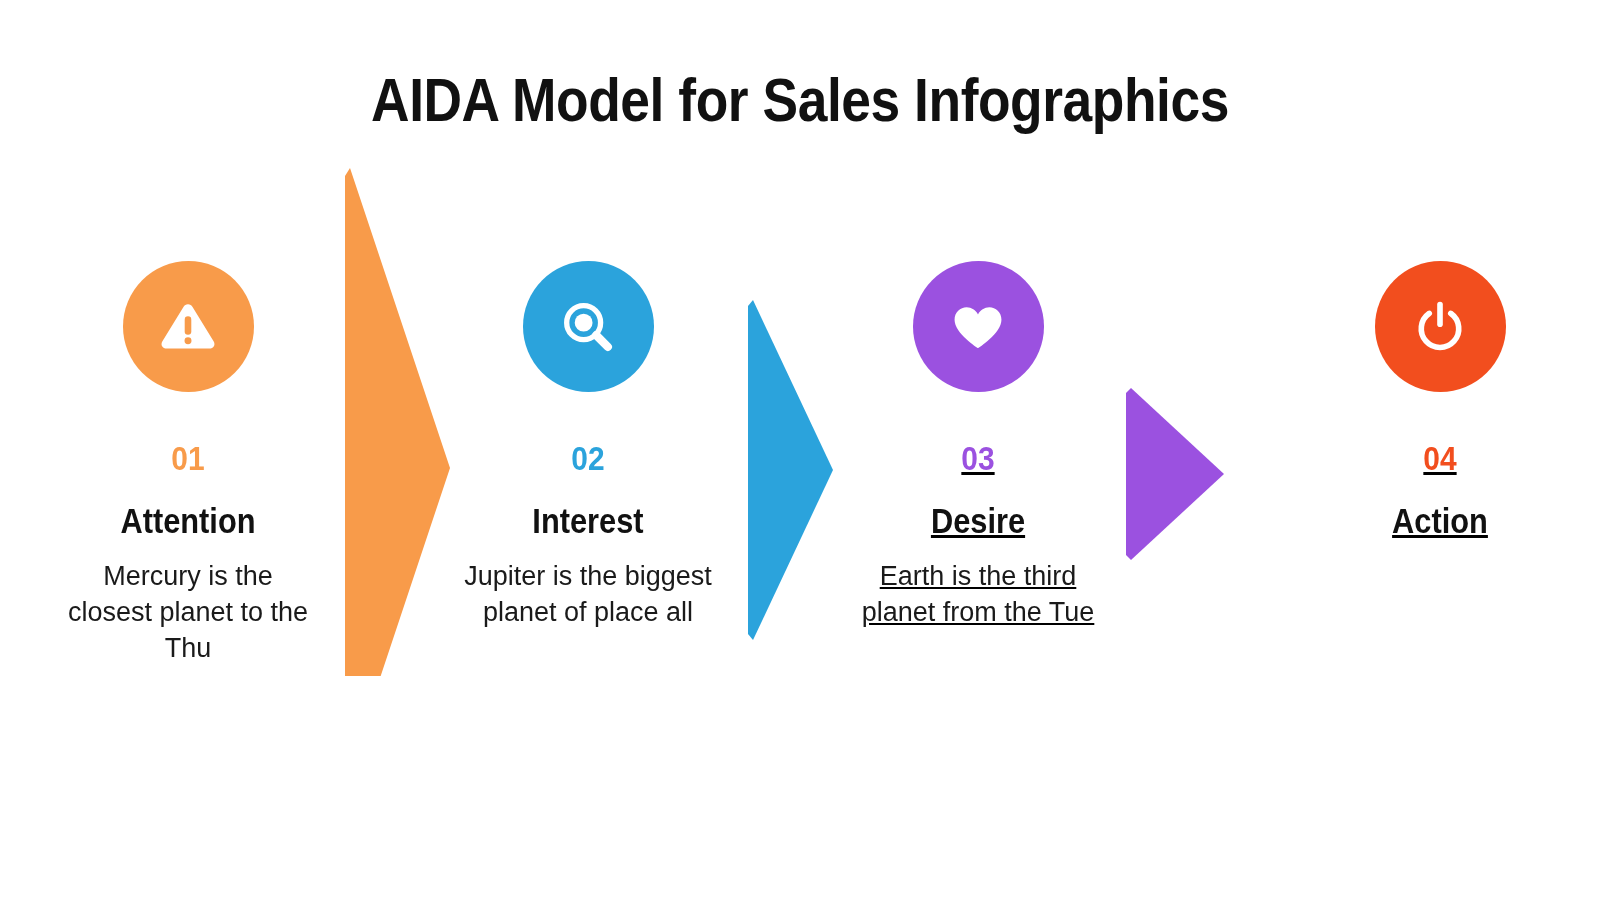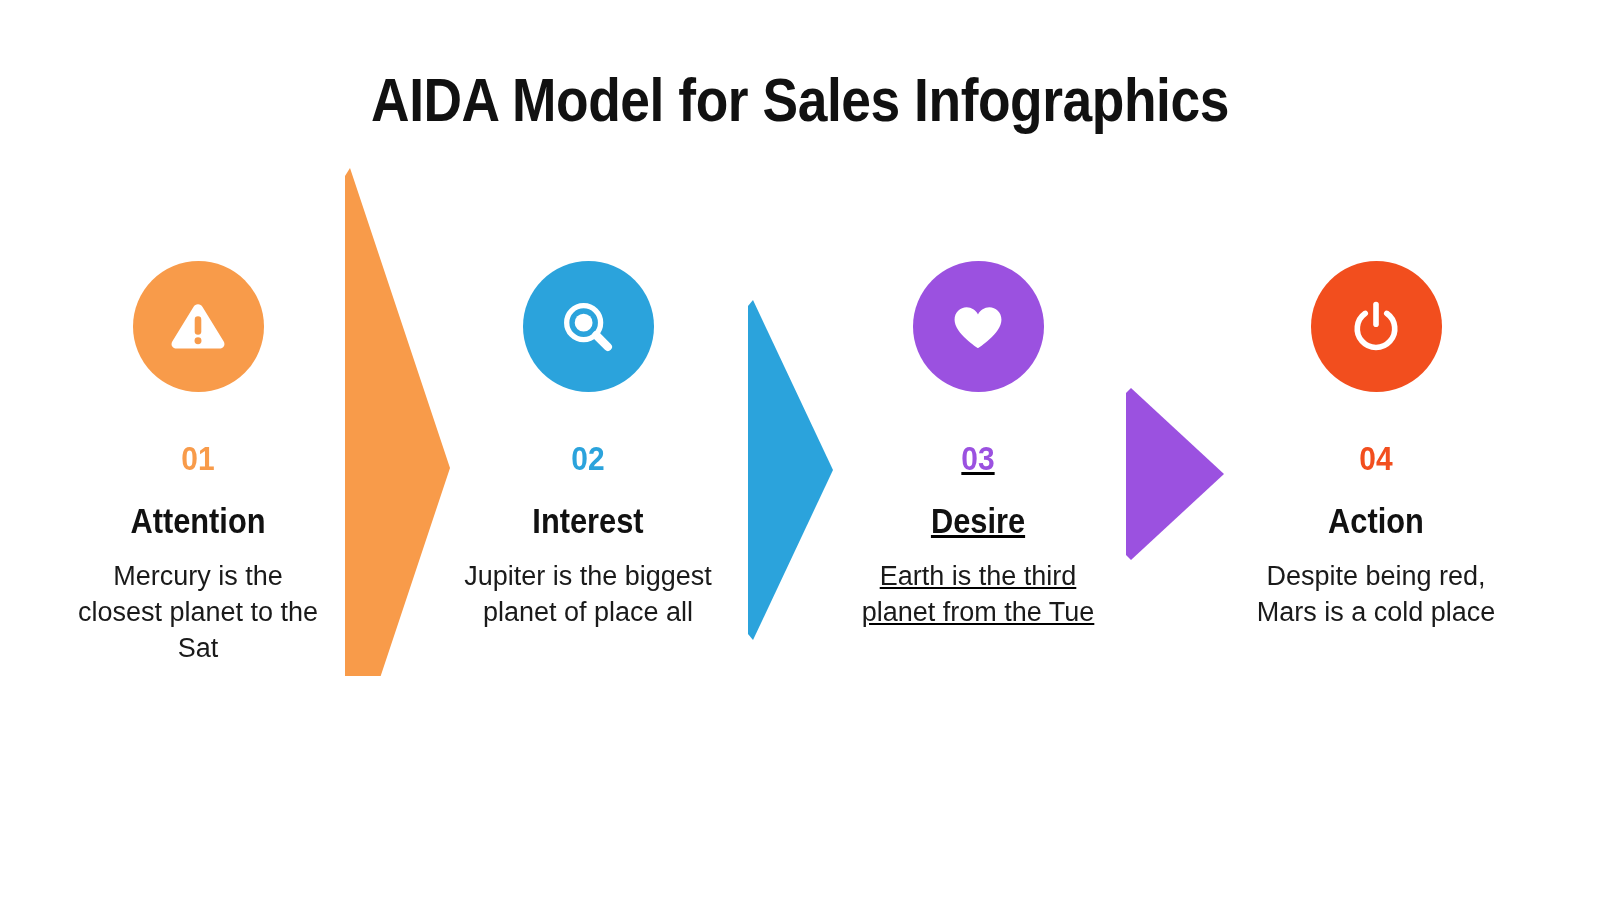--- a/index.html
+++ b/index.html
@@ -43,24 +43,24 @@
   #arrow-3 { left: 1126px; top: 388px; width: 98px;  height: 172px; }
   .arrow svg { display: block; width: 100%; height: 100%; }
 
   
   .step {
     position: absolute;
     top: 261px;
     width: 272px;
     text-align: center;
   }
-  #step-1 { left: 62px;   }
+  #step-1 { left: 52px;   }
   #step-2 { left: 452px; text-align: center;  }
   #step-3 { left: 842px; text-decoration: underline;  }
-  #step-4 { left: 1240px; }
+  #step-4 { left: 1304px; text-decoration: underline; }
 
   .icon-circle {
     width: 131px;
     height: 131px;
     border-radius: 50%;
     margin: 0 auto;
     display: flex;
     align-items: center;
     justify-content: center;
   }
@@ -127,21 +127,21 @@
       <span>
         <svg width="62" height="62" viewBox="0 0 64 64" aria-hidden="true">
           <path fill="#ffffff" d="M32 8.5c-2.1 0-3.6 1.0-4.7 2.8L5.6 46.6c-1.1 1.9-1.2 3.7-.3 5.3.9 1.6 2.6 2.4 4.8 2.4h43.8c2.2 0 3.9-.8 4.8-2.4.9-1.6.8-3.4-.3-5.3L36.7 11.3C35.6 9.5 34.1 8.5 32 8.5z"></path>
           <rect fill="#F89B4A" x="28.6" y="21" width="6.8" height="19" rx="3.4"></rect>
           <circle fill="#F89B4A" cx="32" cy="46.3" r="3.6"></circle>
         </svg>
       </span>
     </div>
     <div class="step-number" style="color:#F89B4A">01</div>
     <div class="step-title">Attention</div>
-    <div class="step-desc">Mercury is the closest planet to the Sat</div>
+    <div class="step-desc">Mercury is the closest planet to the Thu</div>
   </div>
 
   <div class="step" id="step-2">
     <div class="icon-circle" style="background:#2BA3DC">
       <span>
         <svg width="62" height="62" viewBox="0 0 64 64" aria-hidden="true">
           <circle cx="27.5" cy="27.5" r="17.5" fill="none" stroke="#ffffff" stroke-width="5.5"></circle>
           <circle cx="27.5" cy="27.5" r="9.2" fill="#ffffff"></circle>
           <path d="M40.5 40.5 L52.5 52.5" stroke="#ffffff" stroke-width="8.5" stroke-linecap="round" fill="none"></path>
         </svg>
@@ -169,16 +169,15 @@
     <div class="icon-circle" style="background:#F24E1E">
       <span>
         <svg width="60" height="60" viewBox="0 0 64 64" aria-hidden="true">
           <path d="M20.5 17.5 A20 20 0 1 0 43.5 17.5" fill="none" stroke="#ffffff" stroke-width="6" stroke-linecap="round"></path>
           <path d="M32 8 L32 29" fill="none" stroke="#ffffff" stroke-width="6" stroke-linecap="round"></path>
         </svg>
       </span>
     </div>
     <div class="step-number" style="color:#F24E1E">04</div>
     <div class="step-title">Action</div>
-    <div class="step-desc">Despite being red, Mars is a cold place</div>
   </div>
 
 </div>
 
 </body></html>

